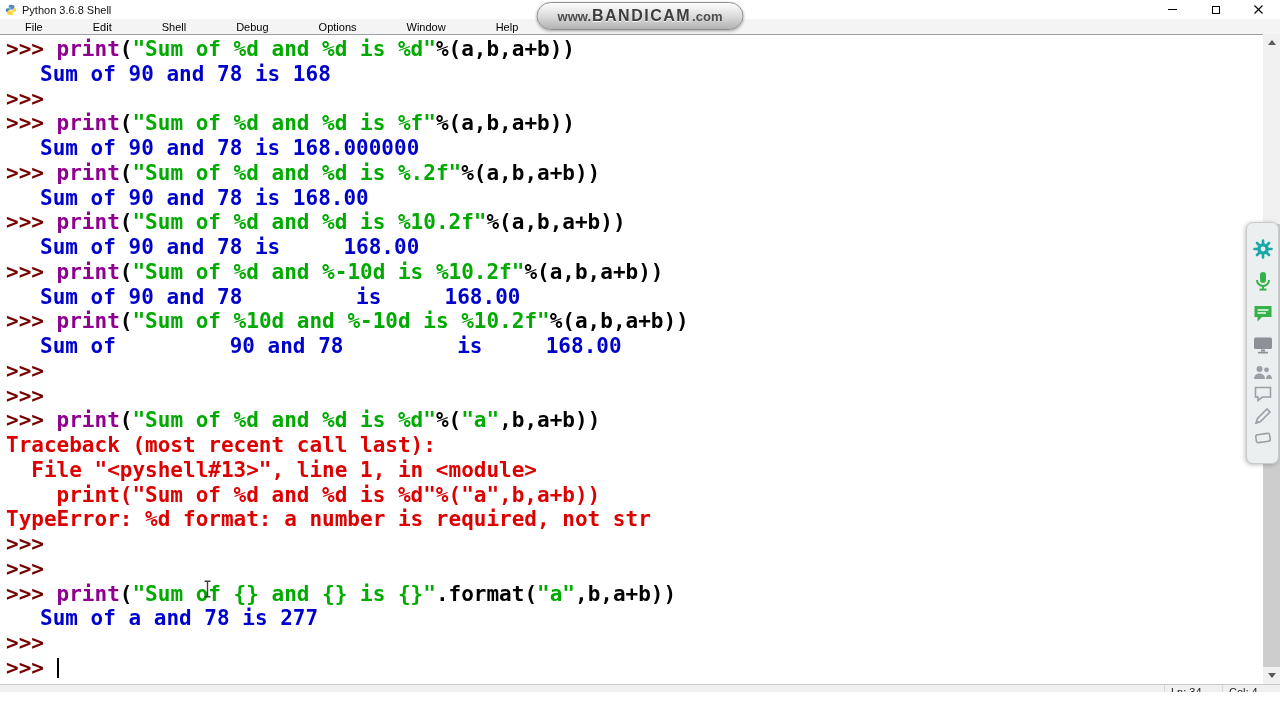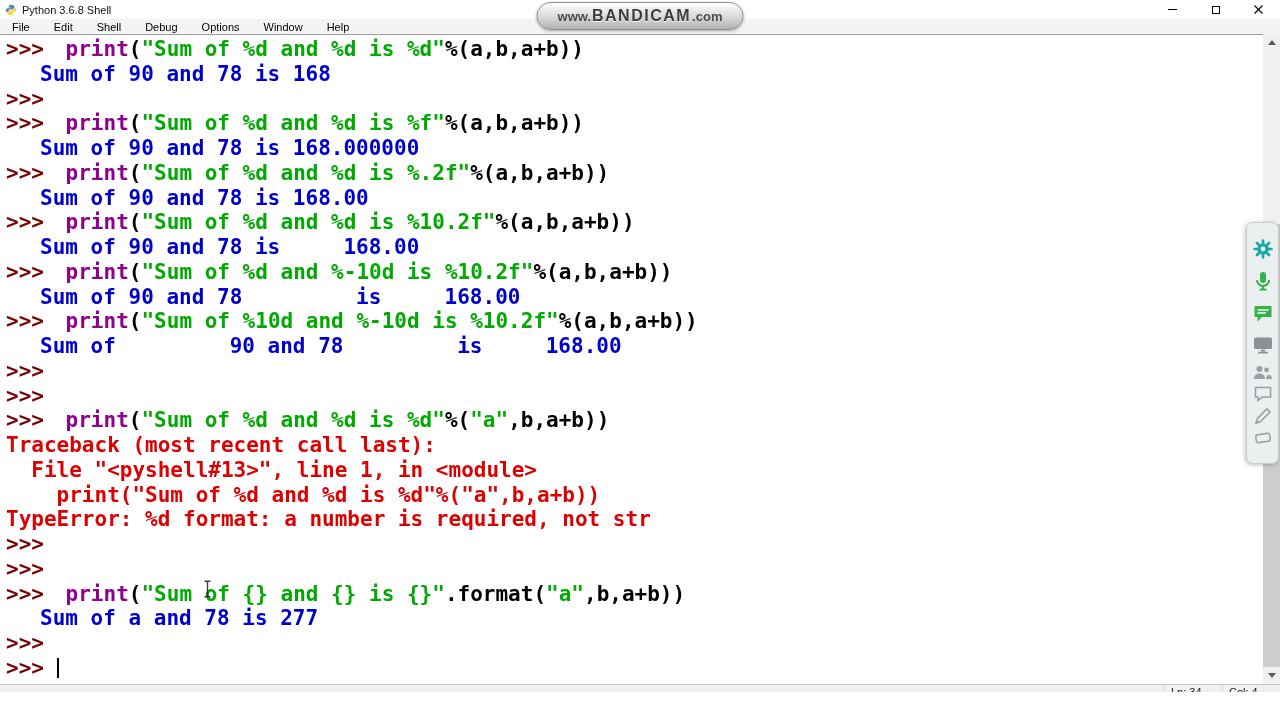--- a/index.html
+++ b/index.html
@@ -11,29 +11,29 @@
   .titlebar { position: absolute; top: 0; left: 0; width: 1280px; height: 19px; background: #fff; display: flex; align-items: center; }
   .app-icon { margin: 0 5px; display: flex; align-items: center; }
   .title { font-size: 11px; color: #111; }
   .win-controls { margin-left: auto; display: flex; height: 100%; }
   .win-btn { width: 43px; height: 100%; display: flex; align-items: center; justify-content: center; }
   .glyph-min { width: 9px; height: 1px; background: #000; display: block; }
   .glyph-max { width: 8px; height: 8px; border: 1px solid #000; display: block; }
 
   
   .menubar { position: absolute; top: 19px; left: 0; width: 1280px; height: 15px; background: #f4f4f4; display: flex; align-items: center; }
-  .menu-item { font-size: 11px; padding: 0 12px; color: #000; }
+  .menu-item { font-size: 11px; padding: 0 25px; color: #000; }
 
   
   .shell { position: absolute; top: 34px; left: 0; width: 1263px; height: 650px; background: #fff; border-top: 1px solid #9aa0a6;
            font-family: "DejaVu Sans Mono", "Liberation Mono", monospace; font-size: 21px; font-weight: bold;
            line-height: 24.75px; padding: 2px 0 0 6px; overflow: hidden; cursor: text; }
   .line { white-space: pre; height: 24.75px; }
   .p { color: var(--prompt, #770000); }
-  .b { color: var(--builtin, #900090); margin-left: 9px; }
+  .b { color: var(--builtin, #900090); }
   .s { color: var(--string, #00aa00); }
   .n { color: var(--plain, #000000); }
   .o { color: var(--stdout, #0000cd); margin-left: 34px; }
   .e { color: var(--stderr, #dd0000); }
   .cursor { display: inline-block; width: 2px; height: 20px; background: #000; vertical-align: -3px; }
 
   
   .vscroll { position: absolute; top: 34px; right: 0; width: 17px; height: 650px; background: #f0f0f0; }
   .sb-arrow { position: absolute; left: 0; width: 17px; height: 17px; display: flex; align-items: center; justify-content: center; background: #f0f0f0; }
   .sb-arrow.up { top: 0; } .sb-arrow.down { bottom: 0; }

